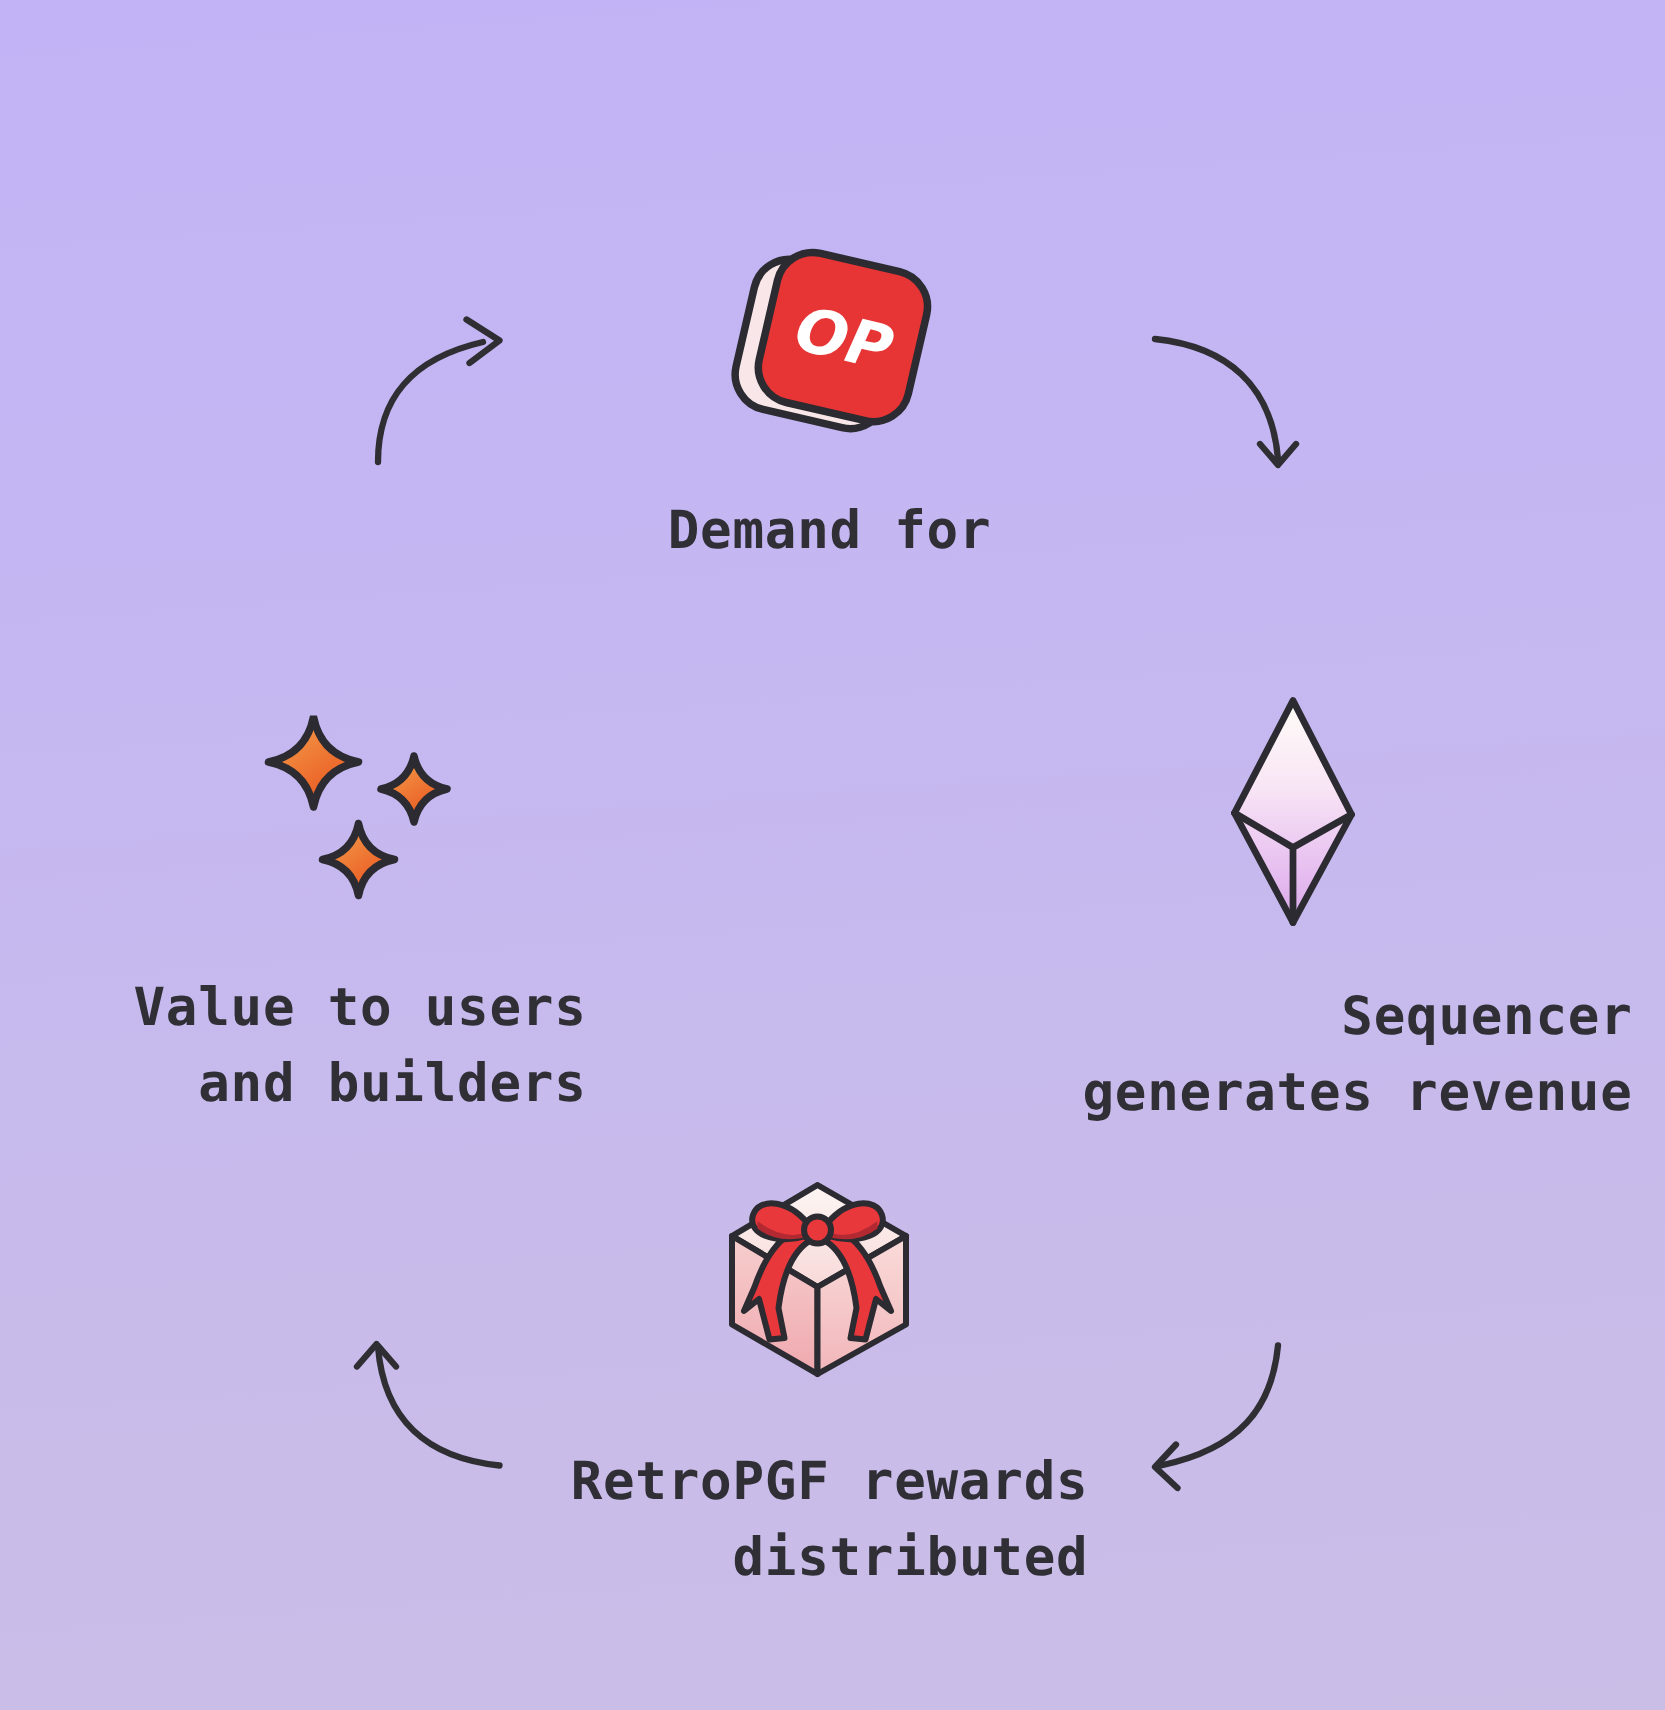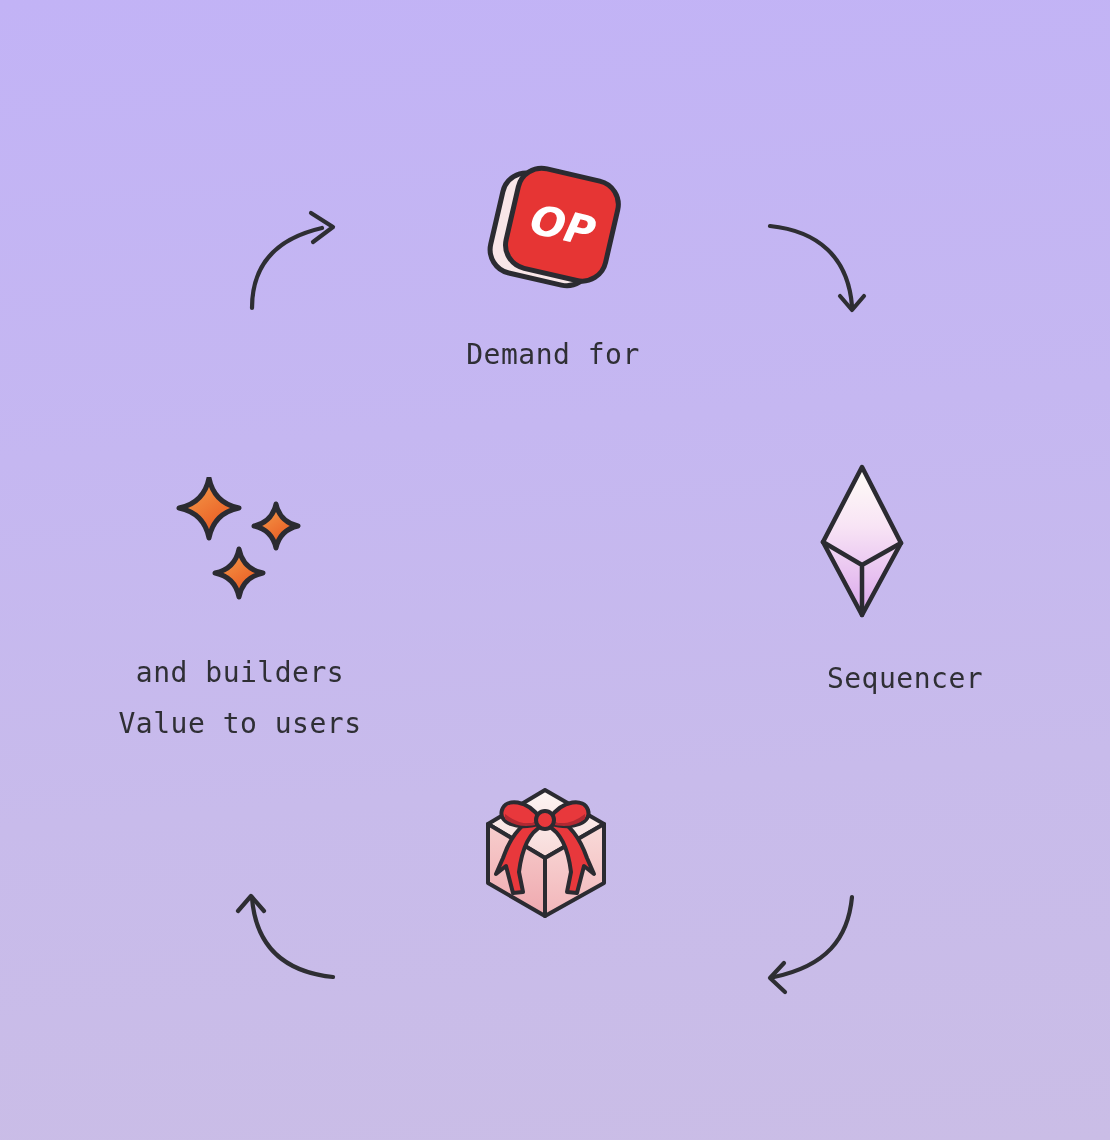--- a/index.html
+++ b/index.html
@@ -9,26 +9,27 @@
   }
   .canvas {
     position: relative;
     width: 1110px; height: 1140px;
     overflow: hidden;
     background: linear-gradient(176deg, #c2b3f6 0%, #c5b7f1 38%, #c8bbeb 68%, #cabde6 100%);
   }
   .node-label {
     position: absolute;
     transform: translateX(-50%);
-    text-align: center;
+    text-align: right;
     color: #2f2f35;
-    font-size: 28px;
+    font-size: 35px;
     line-height: 51px;
     letter-spacing: 0.5px;
     white-space: nowrap;
+    font-weight: bold;
   }
   .icon { position: absolute; }
   .arrows { position: absolute; left: 0; top: 0; pointer-events: none; }
 </style>
 </head>
 <body>
 
 <div class="canvas">
 
   <svg class="arrows" width="1110" height="1140" viewBox="0 0 1110 1140">
@@ -72,20 +73,21 @@
         <stop offset="1" stop-color="#d9a7ea"></stop>
       </linearGradient>
     </defs>
     <g stroke="#2b2b31" stroke-width="4.5" stroke-linejoin="round" stroke-linecap="round">
       <path d="M42,3 L81,79 L42,151 L3,78 Z" fill="url(#gEth)"></path>
       <path d="M3,78 L42,101 L81,79 M42,101 L42,151" fill="none"></path>
     </g>
   </svg>
   <div class="node-label" style="left:905px; top:653px;">
     <div>Sequencer</div>
+    <div>generates revenue</div>
   </div>
 
   <svg class="icon" style="left:486px; top:788px;" width="124" height="132" viewBox="0 0 124 132">
     <defs>
       <linearGradient id="gTop" x1="0" y1="0" x2="0" y2="1">
         <stop offset="0" stop-color="#fdf6f4"></stop>
           <stop offset="1" stop-color="#f7d9d8"></stop>
       </linearGradient>
       <linearGradient id="gLeft" x1="0" y1="0" x2="0" y2="1">
         <stop offset="0" stop-color="#f7cecd"></stop>
@@ -111,32 +113,36 @@
         <path d="M63,31 C77,11 98,10 102,22 C106,34 88,43 63,35 Z"></path>
       </g>
 
       <g fill="#b22932" stroke="none">
         <path d="M19,26 Q37,40 54,33 L54,36 Q33,42 19,31 Z"></path>
         <path d="M99,26 Q81,40 64,33 L64,36 Q85,42 99,31 Z"></path>
       </g>
       <circle cx="59" cy="32" r="9" fill="#e8383c"></circle>
     </g>
   </svg>
+  <div class="node-label" style="left:553px; top:963px;">
+    <div>RetroPGF rewards</div>
+    <div>distributed</div>
+  </div>
 
   <svg class="icon" style="left:176px; top:477px;" width="126" height="126" viewBox="0 0 126 126">
     <defs>
       <linearGradient id="gSpark" x1="0" y1="0" x2="0.7" y2="1">
         <stop offset="0" stop-color="#f5a54f"></stop>
           <stop offset="1" stop-color="#e9541f"></stop>
       </linearGradient>
     </defs>
     <g fill="url(#gSpark)" stroke="#2b2b31" stroke-width="5" stroke-linejoin="round">
       <path d="M33,1 Q38,26 63,31 Q38,36 33,61 Q28,36 3,31 Q28,26 33,1 Z"></path>
       <path d="M100,27 Q104,45 122,49 Q104,53 100,71 Q96,53 78,49 Q96,45 100,27 Z"></path>
       <path d="M63,72 Q67,92 87,96 Q67,100 63,120 Q59,100 39,96 Q59,92 63,72 Z"></path>
     </g>
   </svg>
   <div class="node-label" style="left:240px; top:647px;">
+    <div>Value to users</div>
     <div>and builders</div>
-    <div>Value to users</div>
   </div>
 
 </div>
 
 </body></html>

